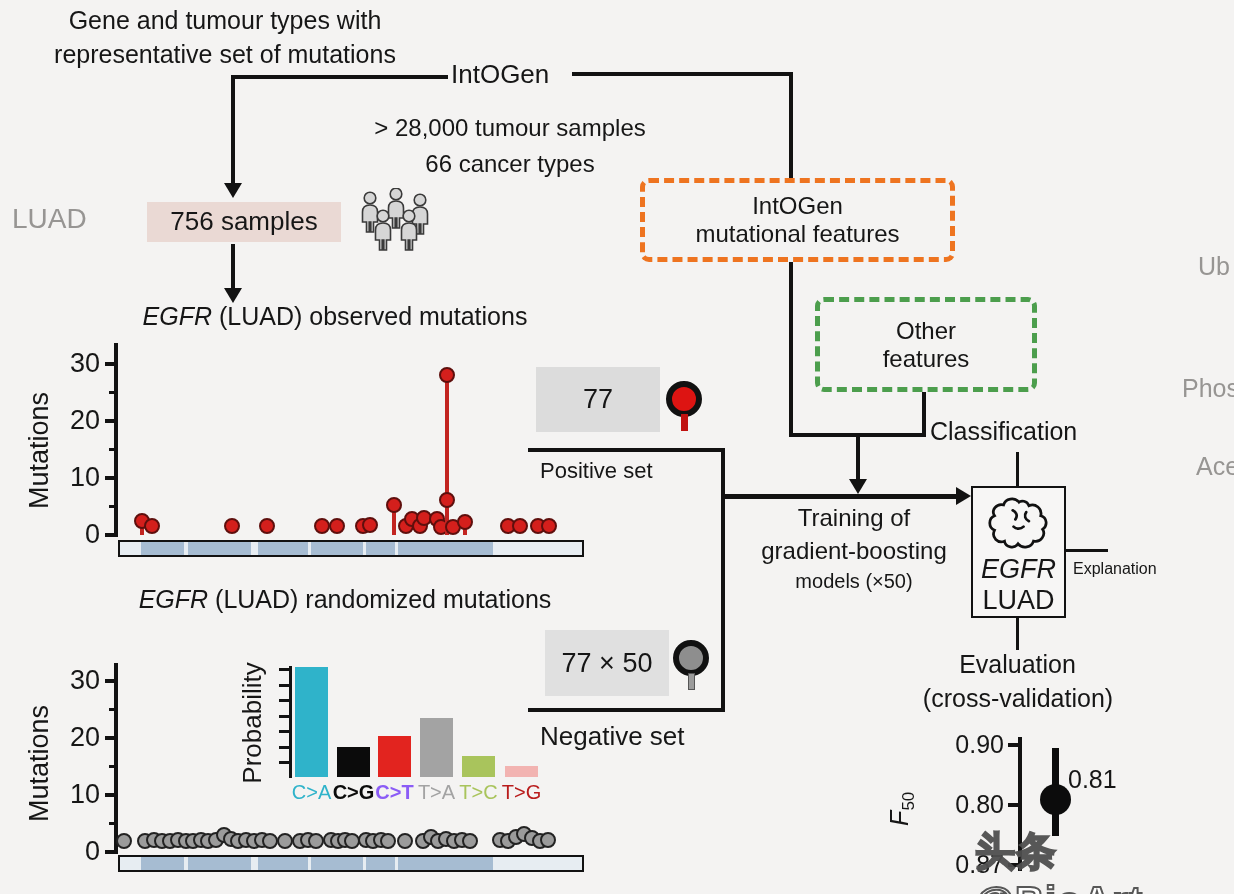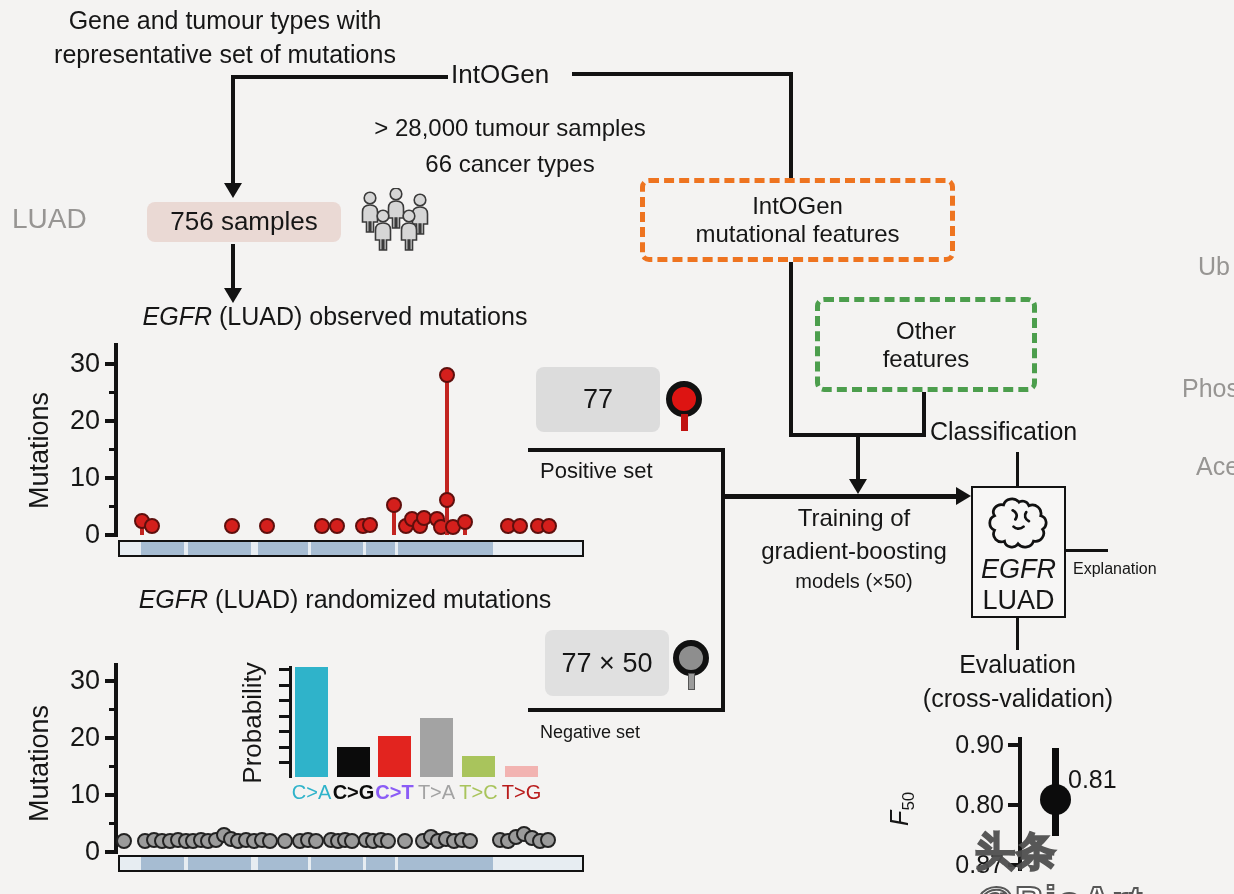--- a/index.html
+++ b/index.html
@@ -10,21 +10,21 @@
   .right{text-align:right;}
   .italic{font-style:italic;}
   .gray{color:#979593;}
   .hline,.vline{position:absolute;background:#121212;}
   .arrow-down{position:absolute;width:0;height:0;border-left:9px solid transparent;
               border-right:9px solid transparent;border-top:15px solid #121212;}
   .arrow-right{position:absolute;width:0;height:0;border-top:9px solid transparent;
                border-bottom:9px solid transparent;border-left:15px solid #121212;}
   .dashed-box{position:absolute;background:#f4f3f2;border-radius:9px;display:flex;
               flex-direction:column;justify-content:center;align-items:center;font-size:24px;}
-  .samplebox{position:absolute;display:flex;align-items:center;justify-content:center;border-radius:8px;}
+  .samplebox{position:absolute;display:flex;align-items:center;justify-content:center;}
   .plot{position:absolute;}
   .axisline{position:absolute;background:#121212;}
   .tickmajor{position:absolute;width:11px;height:3.5px;background:#121212;left:-13px;}
   .tickminor{position:absolute;width:7px;height:3px;background:#121212;left:-9px;}
   .ticklabel{position:absolute;left:-64px;width:46px;text-align:right;font-size:27px;}
   .track{position:absolute;left:0;width:466px;height:17px;background:#e7edf2;
          border:2px solid #121212;box-sizing:border-box;overflow:hidden;}
   .seg{position:absolute;top:0;height:100%;background:#a6bcd2;}
   .dot{position:absolute;width:16px;height:16px;border-radius:50%;box-sizing:border-box;}
   .dot.red{background:#d41f1c;border:2.5px solid #5e0f0d;}
@@ -132,21 +132,21 @@
   </div>
   <div class="pin" style="left:666px;top:381px;background:#dd1412;"></div>
   <div class="pinstick" style="left:681px;top:414px;background:#c01210;"></div>
   <div class="txt" style="left:540px;top:458px;font-size:22px;">Positive set</div>
 
   <div class="samplebox" style="left:545px;top:630px;width:124px;height:66px;background:#e0e0e0;">
     <span style="font-size:27px;">77 × 50</span>
   </div>
   <div class="pin" style="left:673px;top:640px;background:#8e8e8e;"></div>
   <div class="pinstick" style="left:688px;top:673px;background:#9b9b9b;border:1px solid #555;box-sizing:border-box;"></div>
-  <div class="txt" style="left:540px;top:722px;font-size:18px;">Negative set</div>
+  <div class="txt" style="left:540px;top:722px;font-size:26px;">Negative set</div>
 
   <div class="modelbox" style="left:971px;top:486px;width:95px;height:132px;">
     <div style="margin-top:6px;">
       <svg width="64" height="58" viewBox="0 0 70 64" fill="none" stroke="#111" stroke-width="3" stroke-linecap="round">
         <path d="M 35 9 c -5 -6 -15 -4 -17 3 c -8 -2 -14 6 -10 12 c -7 3 -7 13 0 16 c -4 8 4 15 11 12 c 1 7 11 9 15 3 c 5 6 15 4 17 -3 c 8 2 14 -7 10 -13 c 6 -4 5 -13 -2 -15 c 2 -8 -6 -14 -13 -11 c -2 -6 -9 -6 -11 -4 z"></path>
         <path d="M 28 18 c 4 2 6 6 3 10"></path>
         <path d="M 43 20 c -3 4 -1 8 3 10"></path>
         <path d="M 29 36 c 3 3 8 3 11 0"></path>
       </svg>
     </div>

